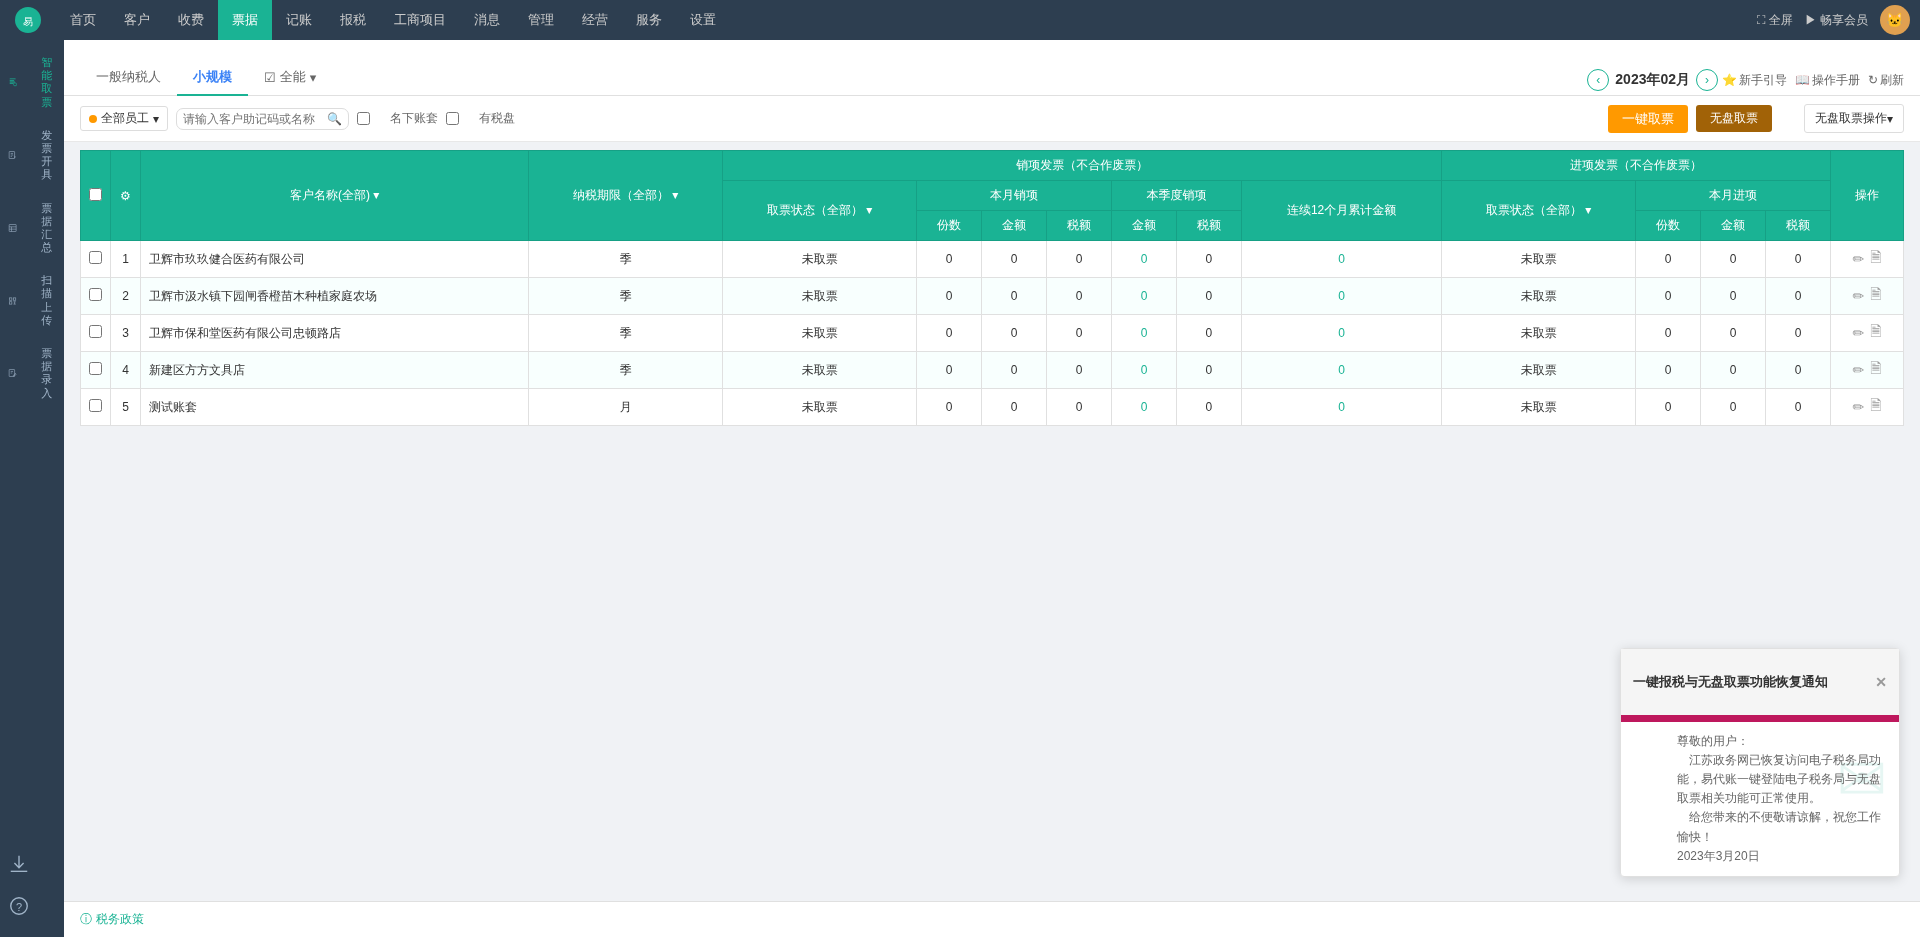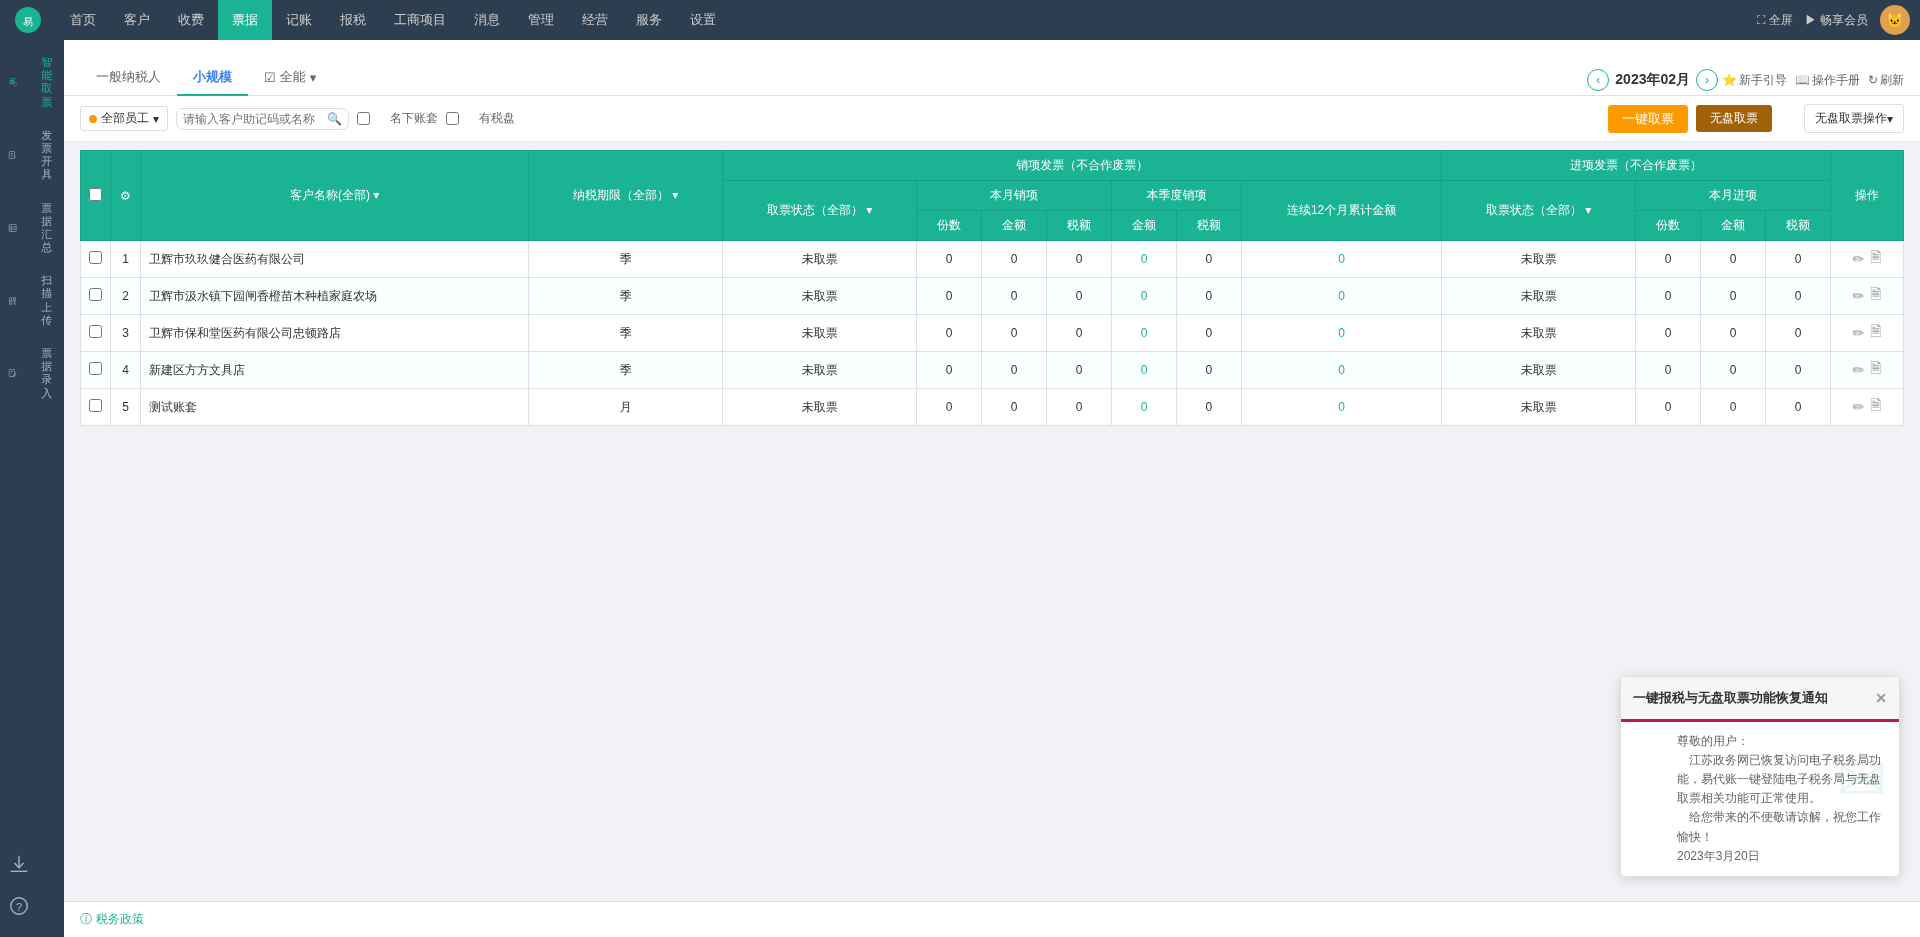--- a/index.html
+++ b/index.html
@@ -275,23 +275,23 @@
       right: 20px;
       width: 280px;
       background: #fff;
       border: 1px solid #e0e0e0;
       border-radius: 4px;
       box-shadow: 0 2px 12px rgba(0,0,0,0.15);
       z-index: 100;
     }
     .notification-header {
       background: #f5f5f5;
-      padding: 12px 12px;
+      padding: 24px 12px;
       display: flex; align-items: center; justify-content: space-between;
-      border-bottom: 3px solid #be185d;
+      border-bottom: 7px solid #be185d;
       font-size: 13px; font-weight: bold; color: #333;
     }
     .notification-body {
       padding: 10px 12px;
       font-size: 12px;
       color: #666;
       line-height: 1.6;
       max-height: 180px;
       overflow-y: auto;
     }

